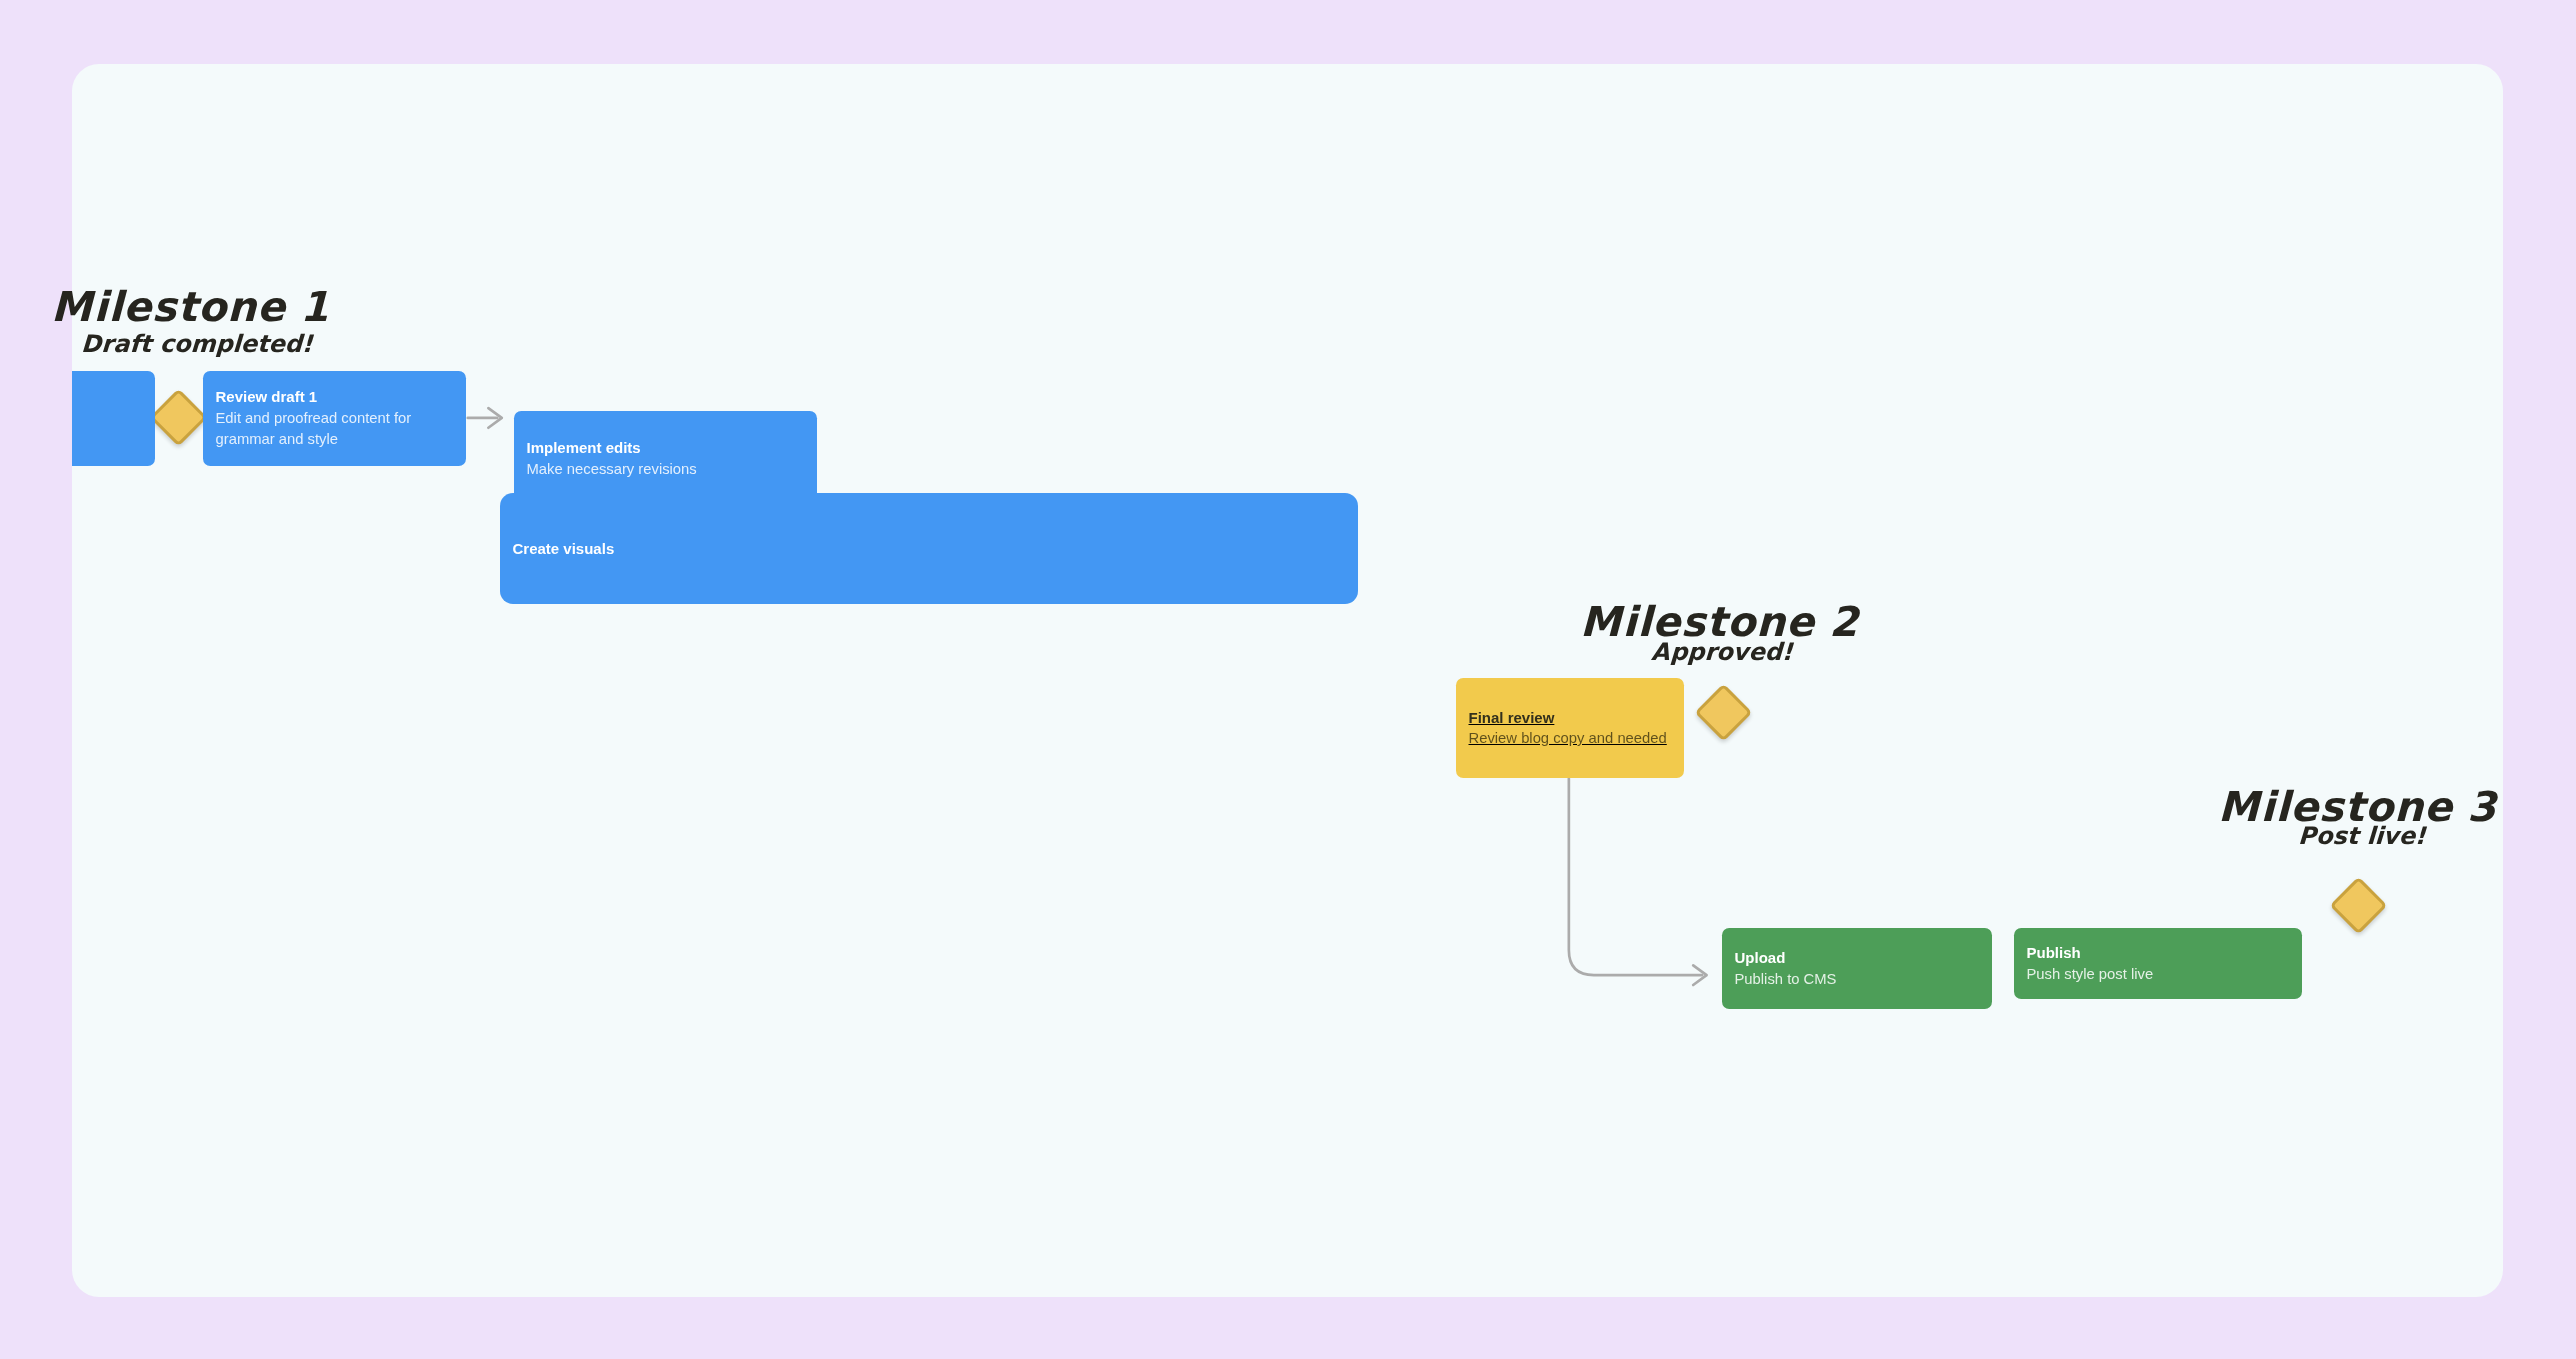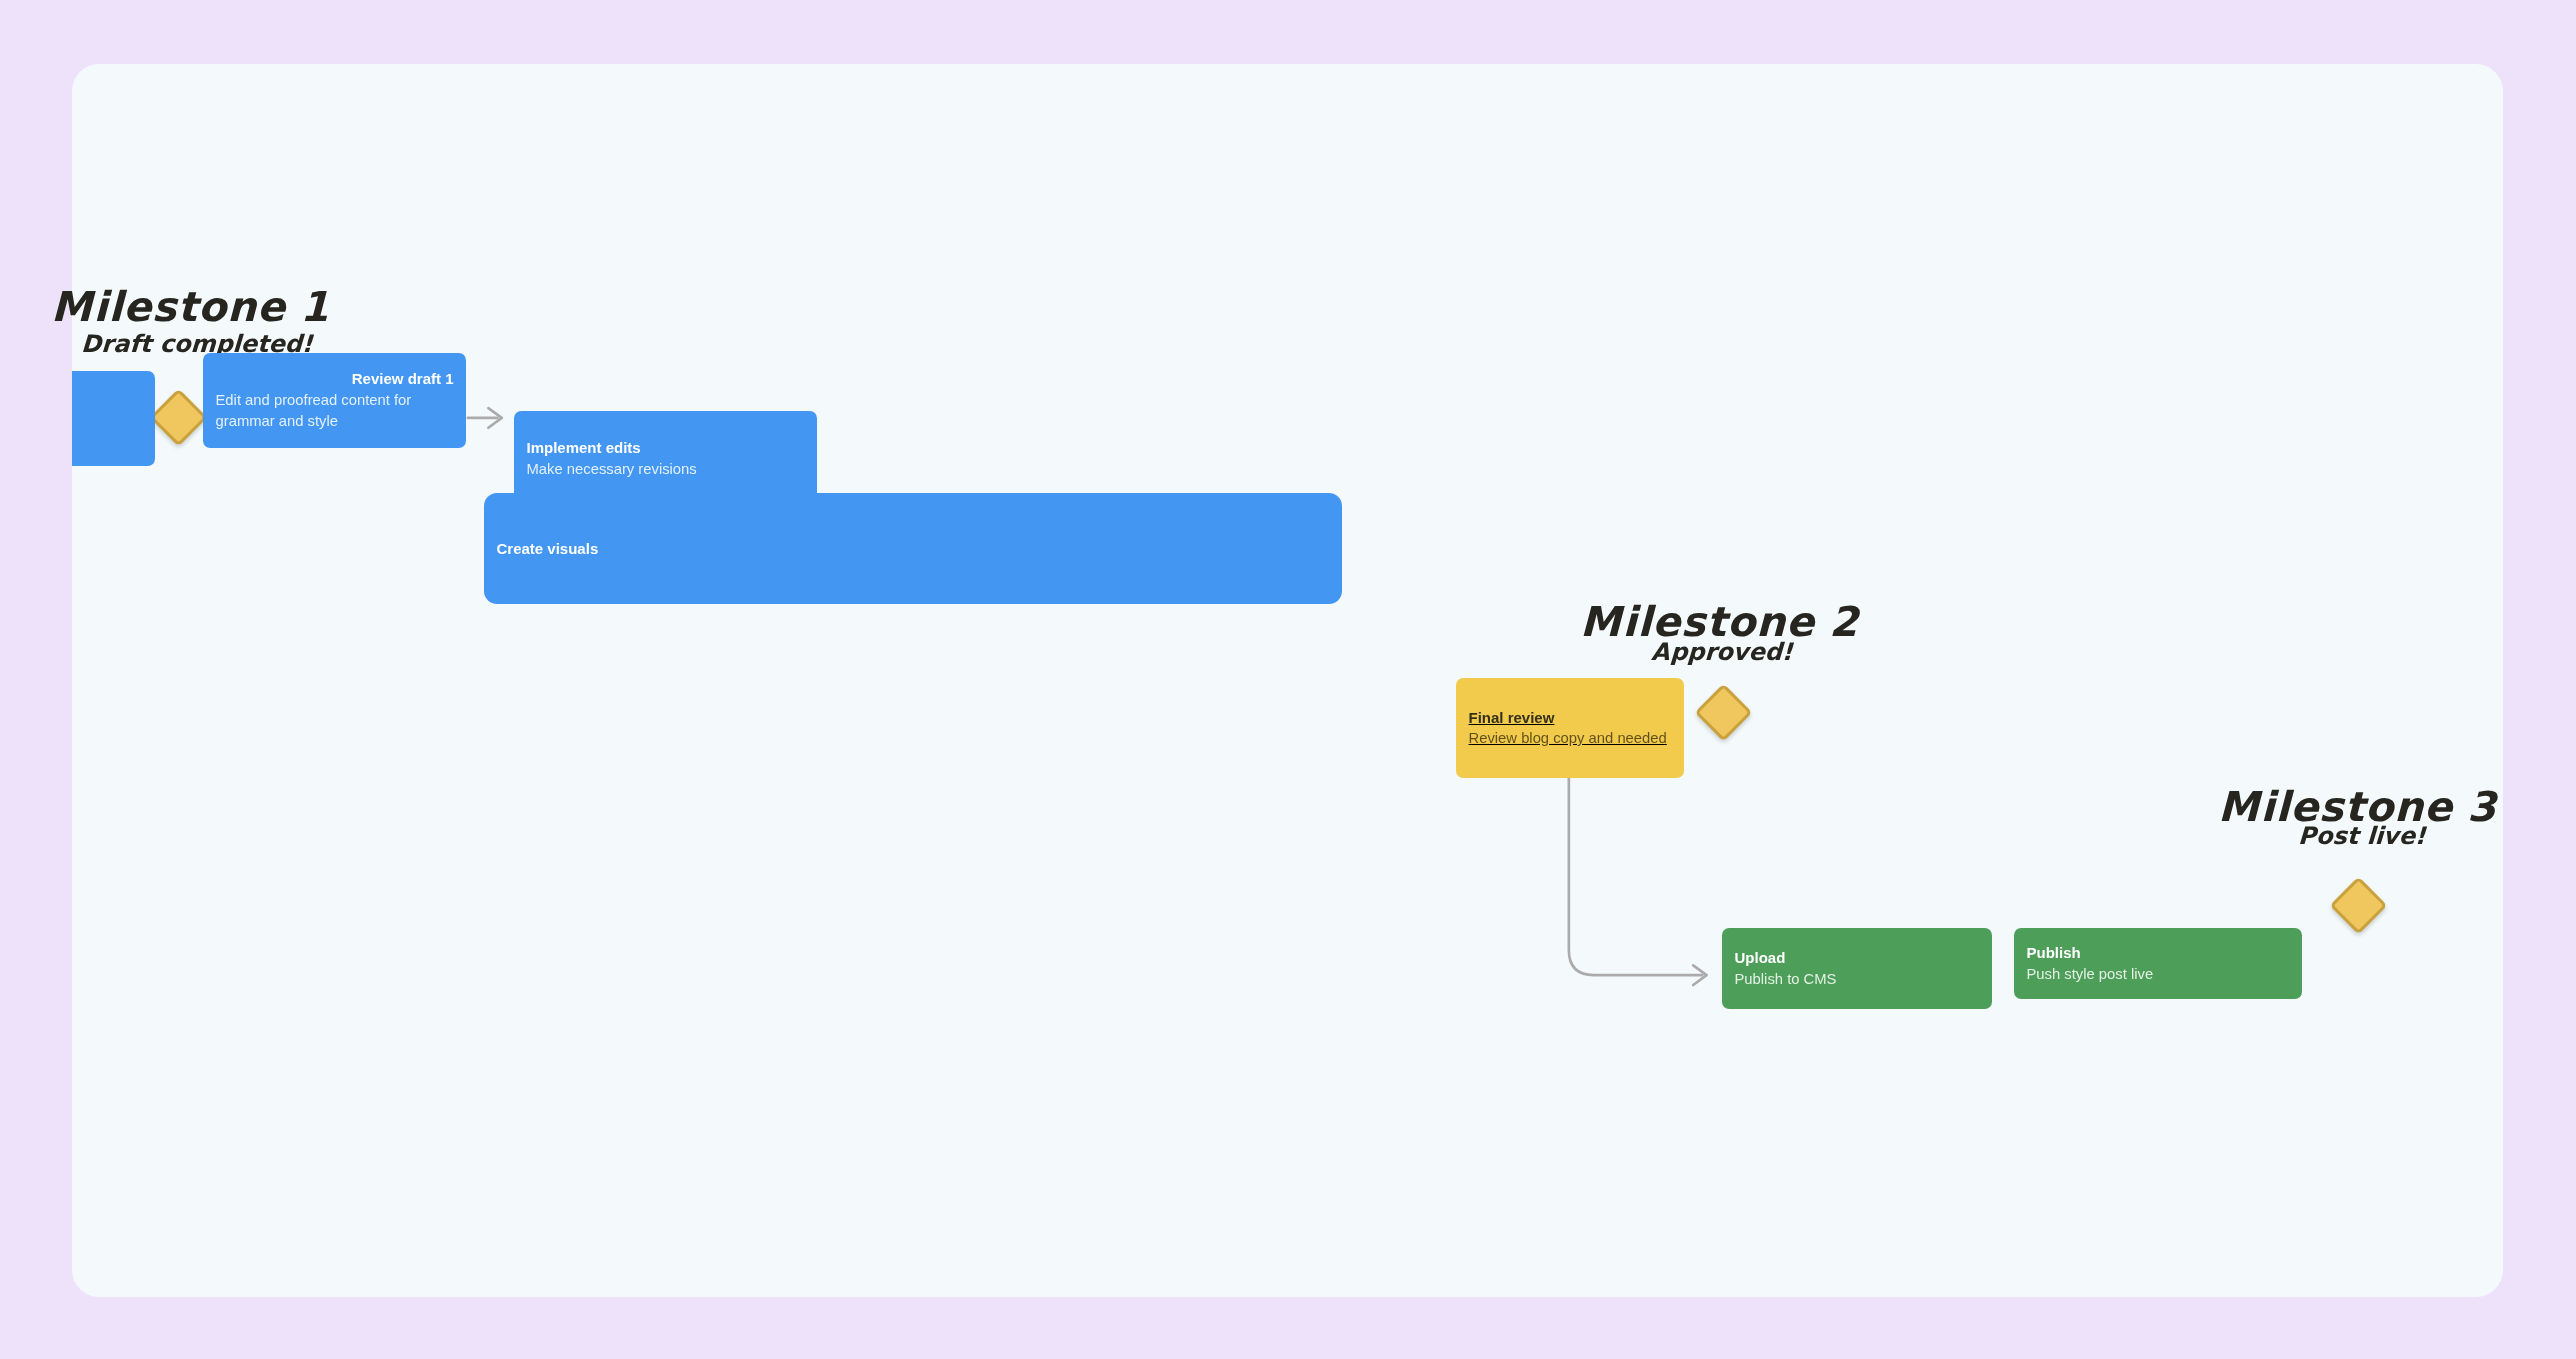--- a/index.html
+++ b/index.html
@@ -43,23 +43,23 @@
   .card .card-desc{font-size:14.8px;line-height:21.5px;}
   .card.blue{background:var(--task_blue,#4397F3);}
   .card.green{background:var(--task_green,#4D9E58);}
   .card.blue .card-title,.card.green .card-title{color:#FFFFFF;}
   .card.blue .card-desc,.card.green .card-desc{color:rgba(255,255,255,.85);}
   .card.yellow{background:var(--task_yellow,#F2CA4C);}
   .card.yellow .card-title{color:#33301C;}
   .card.yellow .card-desc{color:rgba(25,22,5,.68);}
 
   #card-a{left:72px;top:371px;width:83px;height:95px;border-radius:0 7.2px 7.2px 0;}
-  #card-b{left:203px;top:353px;width:263px;height:95px;align-items:flex-end;}
+  #card-b{left:203px;top:371px;width:263px;height:95px;}
   #card-c{left:514px;top:371px;width:303px;height:95px;margin-top:40px;}
-  #card-d{left:484px;top:493px;width:858px;height:111px;border-radius:13px;}
+  #card-d{left:500px;top:493px;width:858px;height:111px;border-radius:13px;}
   #card-e{left:1456px;top:678px;width:228px;height:100px;text-decoration:underline;}
   #card-f{left:1722px;top:928px;width:270px;height:81px;}
   #card-g{left:2014px;top:928px;width:288px;height:71px;}
 
   
   .diamond{
     position:absolute;width:41px;height:41px;box-sizing:border-box;
     background:var(--diamond_fill,#F0C75E);
     border:3.6px solid var(--diamond_border,#C9A23E);
     border-radius:5.4px;transform:rotate(45deg);

